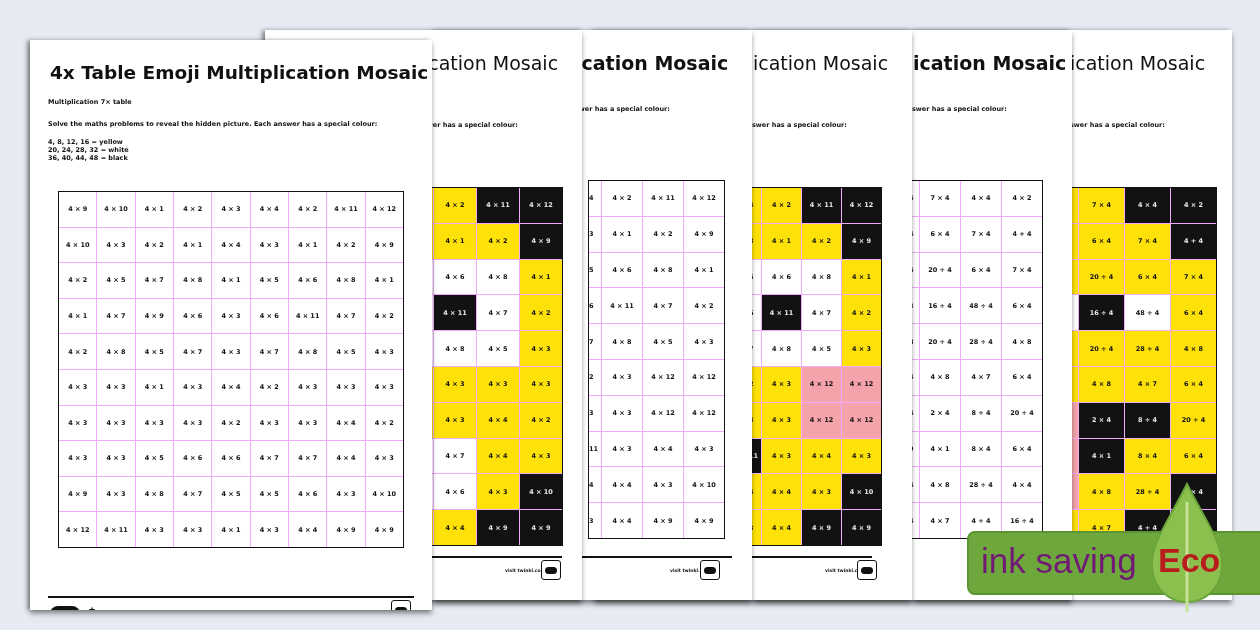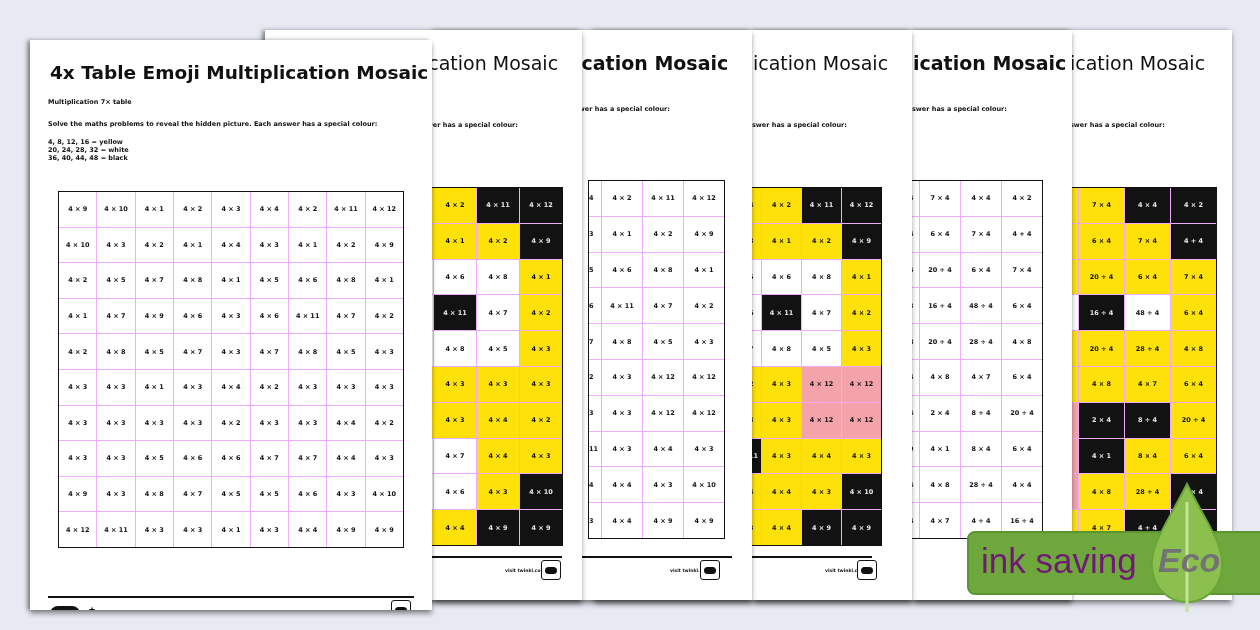--- a/index.html
+++ b/index.html
@@ -17,21 +17,21 @@
   .cell.w { background:#fff; }
   .footer-line { position:absolute; height:2px; background:#111; }
   .url { position:absolute; font-size:4.5px; font-weight:bold; color:#111; white-space:nowrap; }
   .badge { position:absolute; width:18px; height:18px; border:1.5px solid #111; border-radius:3px; background:#fff; display:flex; align-items:center; justify-content:center; }
   .badge .inner { width:12px; height:7px; background:#111; border-radius:4px; }
   .twinkl { position:absolute; width:30px; height:16px; background:#111; border-radius:9px; color:#fff; font-size:6px; font-weight:bold; display:flex; align-items:center; justify-content:center; }
   .star { position:absolute; font-size:9px; color:#111; }
   .eco { position:absolute; left:967px; top:531px; width:300px; height:64px; background:#6ea83c; border-radius:8px 0 0 8px; border:2px solid #5b9430; box-sizing:border-box; }
   .eco-text { position:absolute; left:12px; top:8px; font-family:"Liberation Sans", sans-serif; font-size:35px; color:#701a75; white-space:nowrap; }
   .eco-leaf { position:absolute; left:1148px; top:482px; width:78px; height:130px; }
-  .eco-label { position:absolute; left:1158px; top:541px; font-family:"Liberation Sans", sans-serif; font-weight:bold; font-size:34px; color:#737373;font-style:italic; }
+  .eco-label { position:absolute; left:1158px; top:541px; font-family:"Liberation Sans", sans-serif; font-weight:bold; font-size:34px; color:#b91c1c; }
 </style>
 </head>
 <body>
 
 <div class="page" style="left:915px; top:30px; width:317px; height:570px;">
   <div class="page-title" style="left:155px; font-weight:normal;">ication Mosaic</div>
   <div class="instr" style="left:155px; top:91px;">swer has a special colour:</div>
   <div class="grid" id="grid-p6" style="left:150px; top:157px; width:150px; height:357px; grid-template-columns:12px repeat(3,1fr); grid-template-rows:repeat(10,1fr);">
       <div class="cell y" style="justify-content: flex-start;">4</div>
       <div class="cell y">7 × 4</div>

